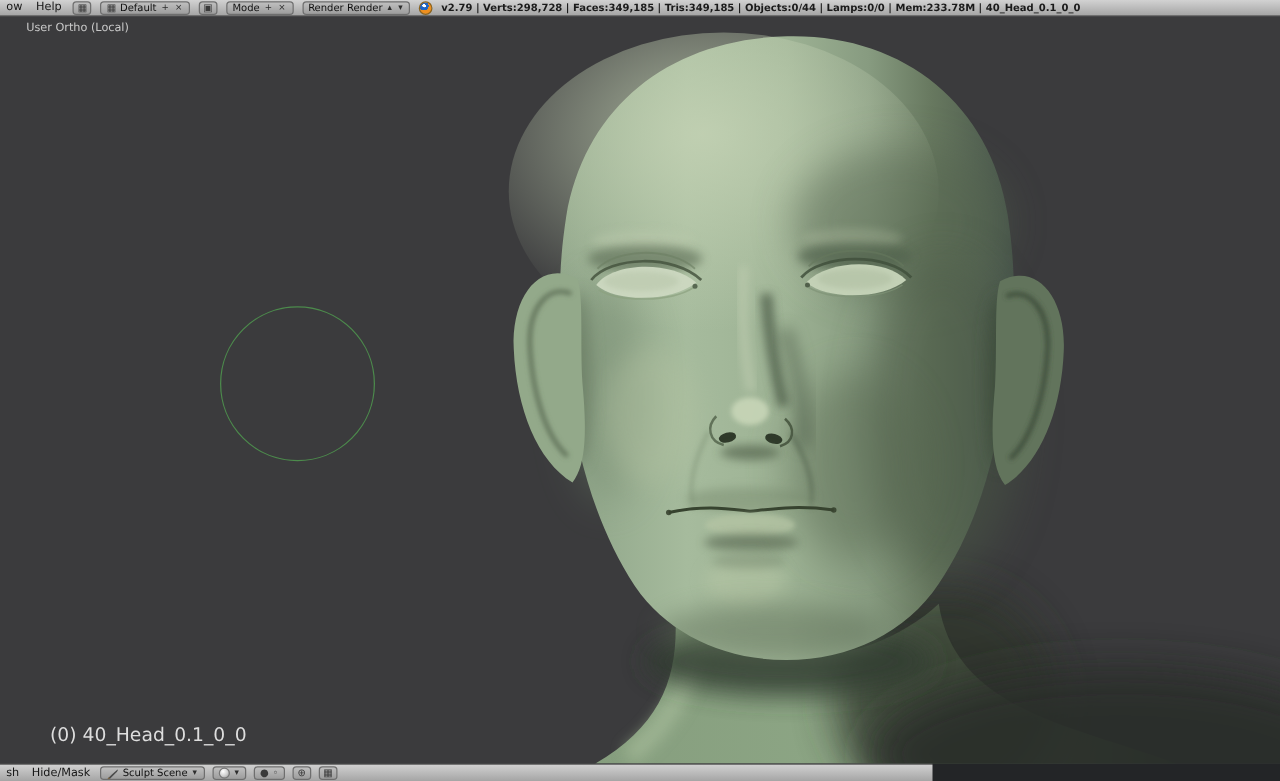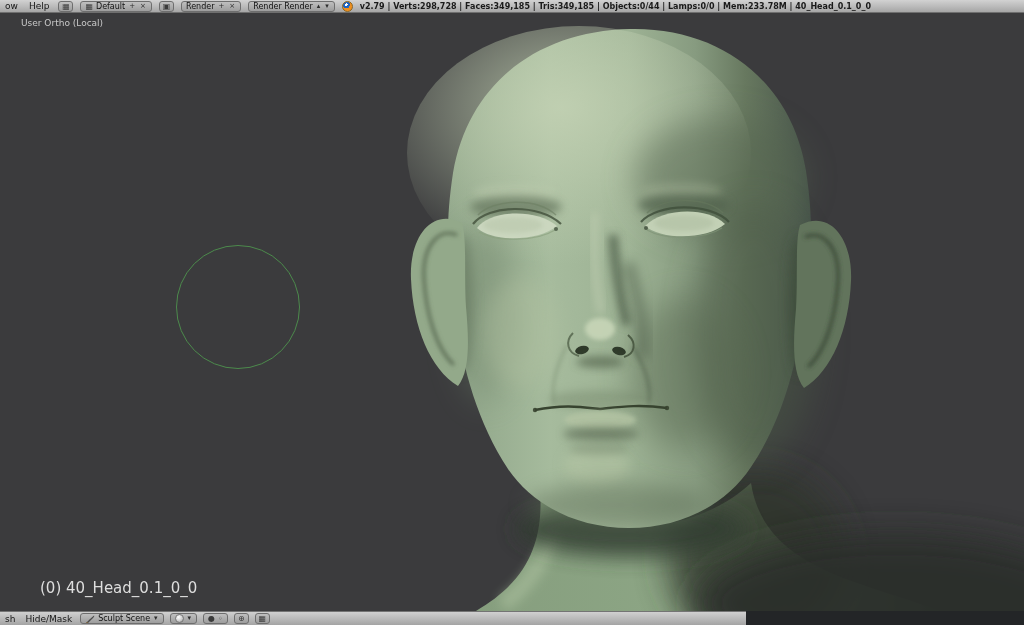--- a/index.html
+++ b/index.html
@@ -63,21 +63,21 @@
       <span>Default</span>
       <span class="tiny-btn">+</span>
       <span class="tiny-btn">×</span>
     </span>
 
     <span class="editor-icon-btn">
       <span class="glyph">▣</span>
     </span>
 
     <span class="widget">
-      <span>Render</span>
+      <span>Mode</span>
       <span class="tiny-btn">+</span>
       <span class="tiny-btn">×</span>
     </span>
 
     <span class="widget">
       <span>Render Render</span>
       <span class="tiny-btn">▴</span>
       <span class="tiny-btn">▾</span>
     </span>
 

